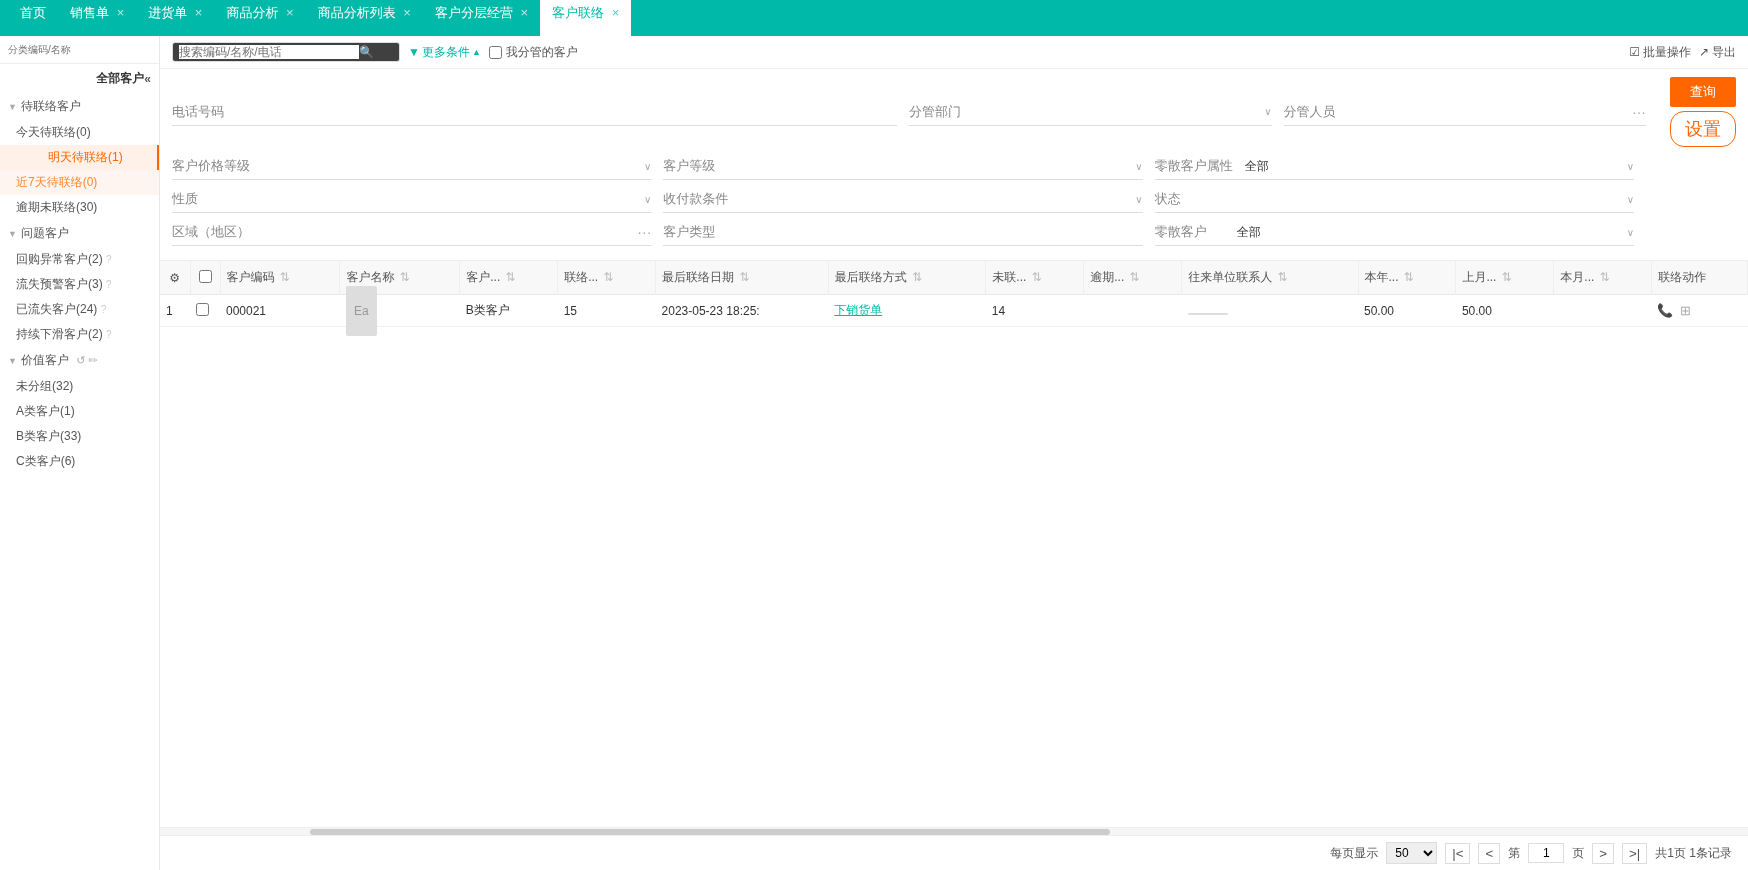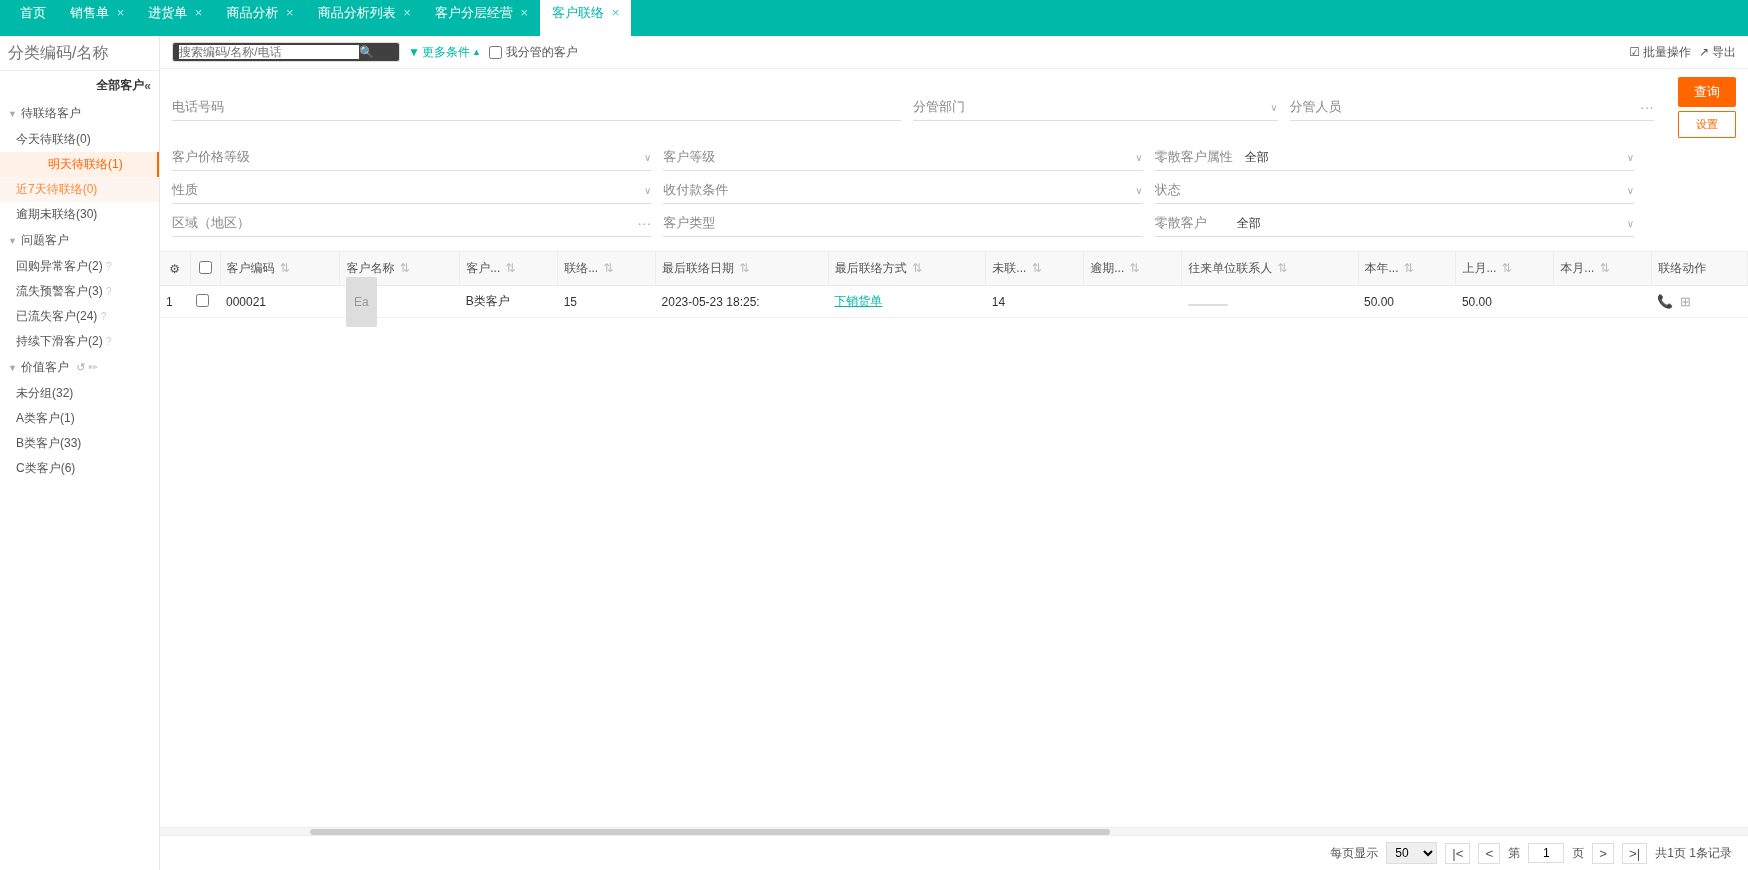--- a/index.html
+++ b/index.html
@@ -49,21 +49,21 @@
     .sidebar-search {
       display: flex;
       align-items: center;
       padding: 8px;
       border-bottom: 1px solid #eee;
     }
     .sidebar-search input {
       flex: 1;
       border: none;
       outline: none;
-      font-size: 16px;
+      font-size: 10px;
       color: #999;
     }
     .sidebar-section-title {
       padding: 6px 8px;
       color: #333;
       font-weight: bold;
       display: flex;
       align-items: center;
       justify-content: flex-end;
     }
@@ -205,22 +205,22 @@
       cursor: pointer;
       border-radius: 2px;
       font-size: 13px;
     }
     .set-btn {
       background: #fff;
       color: #ff6600;
       border: 1px solid #ff6600;
       padding: 5px 14px;
       cursor: pointer;
-      border-radius: 1px;
-      font-size: 11px;
+      border-radius: 14px;
+      font-size: 18px;
     }
     .filter-actions-col {
       display: flex;
       flex-direction: column;
       gap: 4px;
       margin-left: 12px;
     }
 
     
     .table-container {

